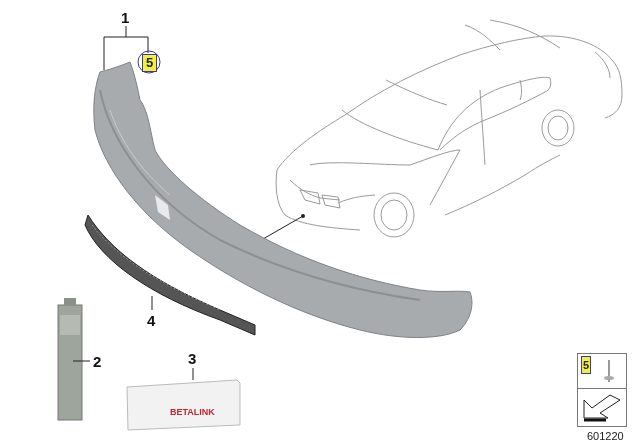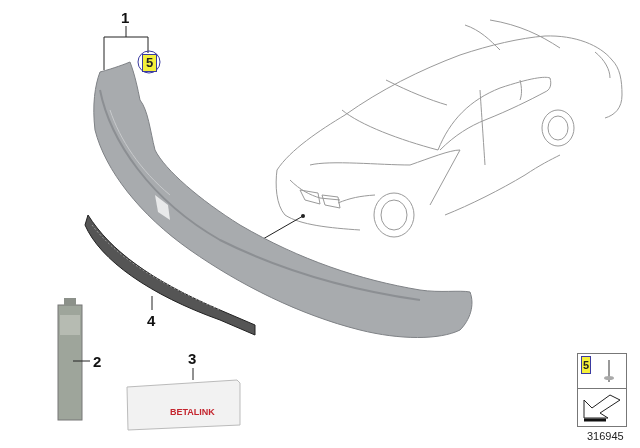--- a/index.html
+++ b/index.html
@@ -87,13 +87,13 @@
 <span class="callout" style="left:121px;top:9px;">1</span>
 <div class="badge" style="left:142px;top:54px;width:13px;height:16px;">5</div>
 <span class="callout" style="left:93px;top:353px;">2</span>
 <span class="callout" style="left:188px;top:350px;">3</span>
 <span class="callout" style="left:147px;top:312px;">4</span>
 
 <div class="legend-box">
   <div class="badge" style="left:3px;top:2px;width:8px;height:16px;font-size:11px;">5</div>
   <div class="legend-divider"></div>
 </div>
-<span class="diag-id">316945</span>
+<span class="diag-id">601220</span>
 
 </body></html>

